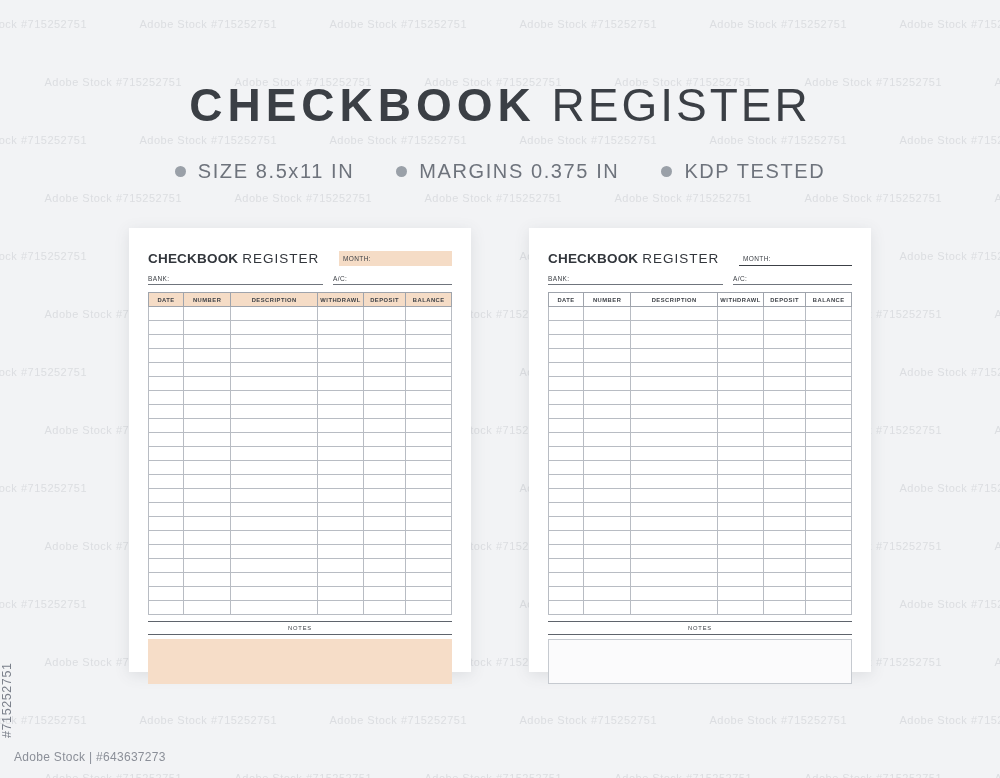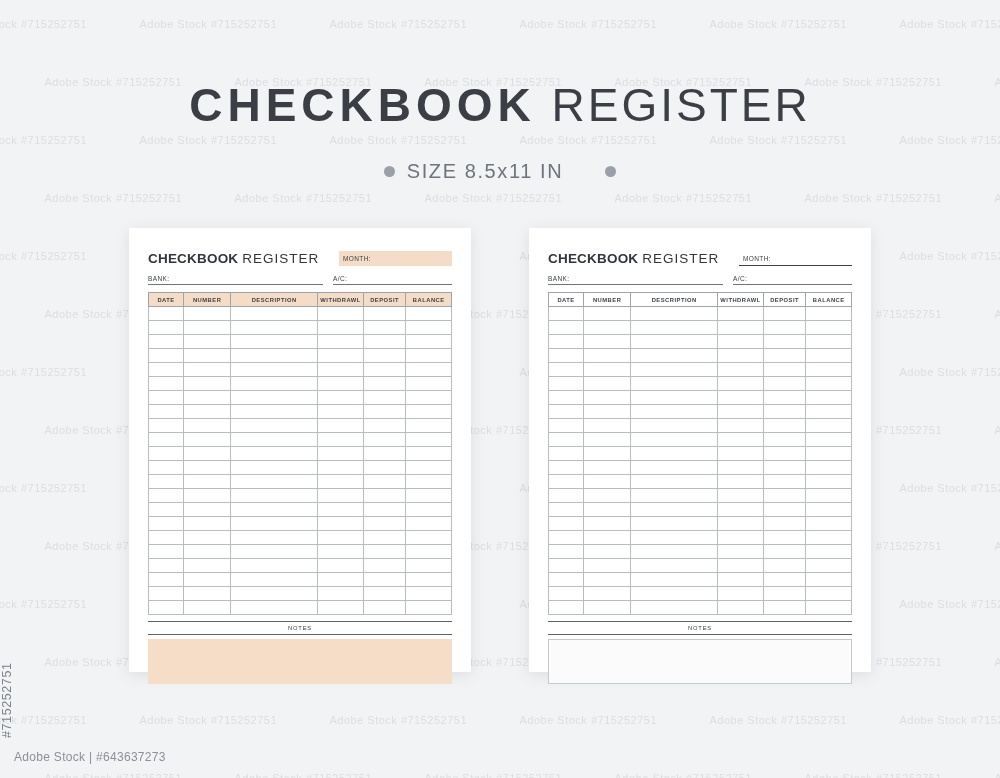--- a/index.html
+++ b/index.html
@@ -285,20 +285,25 @@
   <span class="reg">REGISTER</span>
 </div>
 
 <div class="subline">
   <div class="subitem">
     <span class="dot"></span>
     <span>SIZE 8.5x11 IN</span>
   </div>
   <div class="subitem">
     <span class="dot"></span>
+    <span>MARGINS 0.375 IN</span>
+  </div>
+  <div class="subitem">
+    <span class="dot"></span>
+    <span>KDP TESTED</span>
   </div>
 </div>
 
 <div class="page" id="page-left">
   <div class="sheet">
     <div class="sheet-head">
       <div class="sheet-title">
         <b>CHECKBOOK</b>
         <span class="reg">REGISTER</span>
       </div>

